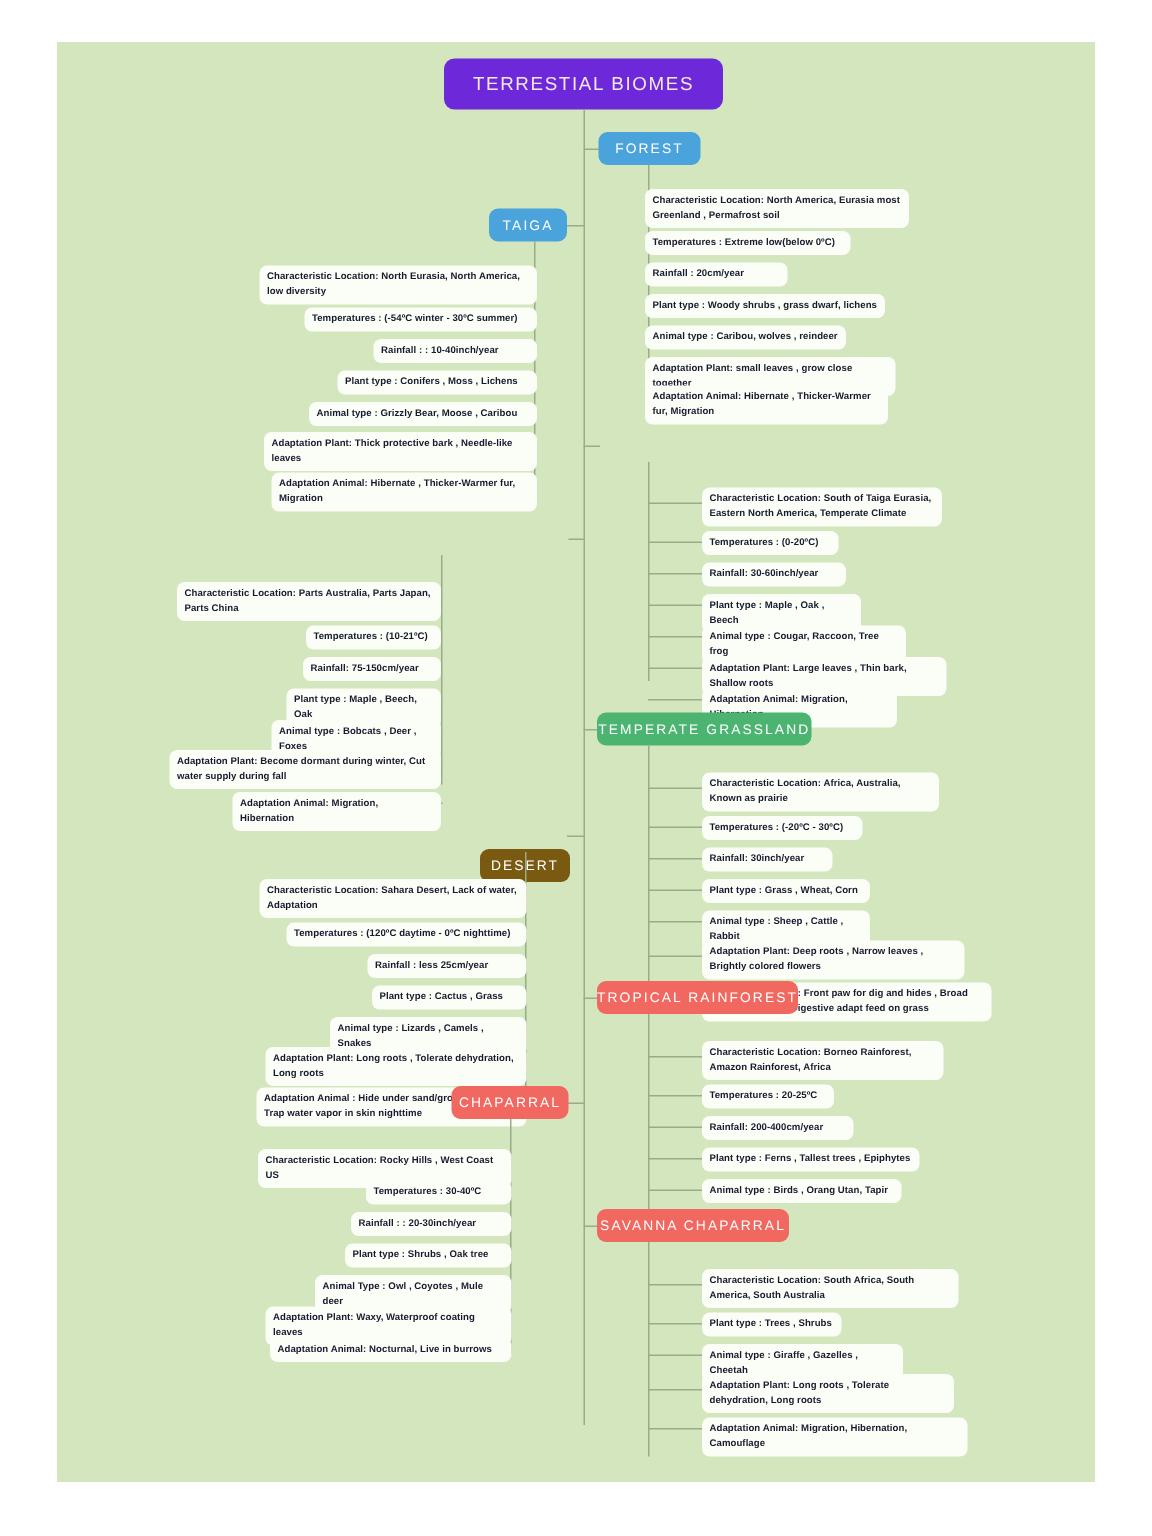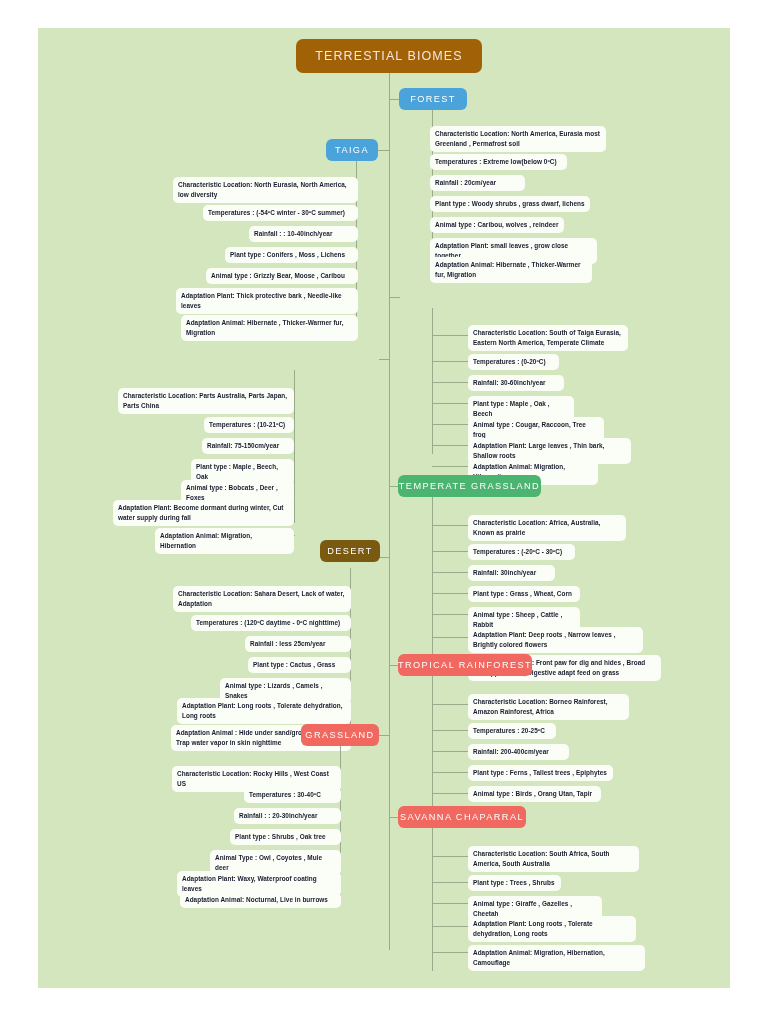--- a/index.html
+++ b/index.html
@@ -19,21 +19,21 @@
     position: absolute;
     left: 38px; top: 28px;
     width: 692px; height: 960px;
     background: #d3e6bd;
   }
   
   .root-node {
     position: absolute;
     left: 258px; top: 11px;
     width: 186px; height: 34px;
-    background: #a16207;
+    background: #6d28d9;
     border-radius: 7px;
     color: #f3e7e2;
     font-size: 12.5px;
     letter-spacing: 1.1px;
     display: flex; align-items: center; justify-content: center;
     font-weight: 500;
   }
   .hline {
     position: absolute;
     background: #9aab8c;
@@ -171,21 +171,21 @@
     <div class="hline" style="left:394px; top:565px; width:38px;"></div>
     <div class="leaf" style="left:430px; top:558px; width:112px;">Plant type : Grass , Wheat, Corn</div>
     <div class="hline" style="left:394px; top:586px; width:38px;"></div>
     <div class="leaf" style="left:430px; top:579px; width:112px;">Animal type : Sheep , Cattle , Rabbit</div>
     <div class="hline" style="left:394px; top:609px; width:38px;"></div>
     <div class="leaf" style="left:430px; top:599px; width:175px;">Adaptation Plant: Deep roots , Narrow leaves , Brightly colored flowers</div>
     <div class="hline" style="left:394px; top:637px; width:38px;"></div>
     <div class="leaf" style="left:430px; top:627px; width:193px;">Adaptation Animal : Front paw for dig and hides , Broad flat topped teeth, Digestive adapt feed on grass</div>
 
     <div class="hline" style="left:340px; top:529px; width:12px;"></div>
-    <div class="branch-head c-brown" style="left:282px; top:512px; width:60px;">DESERT</div>
+    <div class="branch-head c-brown" style="left:282px; top:538px; width:60px;">DESERT</div>
     <div class="vline" style="left:312px; top:540px; height:162px;"></div>
 
     <div class="hline" style="left:282px; top:568px; width:31px;"></div>
     <div class="leaf" style="left:135px; top:558px; width:178px;">Characteristic Location: Sahara Desert, Lack of water, Adaptation</div>
     <div class="hline" style="left:282px; top:594px; width:31px;"></div>
     <div class="leaf" style="left:153px; top:587px; width:160px;">Temperatures : (120ºC daytime - 0ºC nighttime)</div>
     <div class="hline" style="left:282px; top:615px; width:31px;"></div>
     <div class="leaf" style="left:207px; top:608px; width:106px;">Rainfall : less 25cm/year</div>
     <div class="hline" style="left:282px; top:636px; width:31px;"></div>
     <div class="leaf" style="left:210px; top:629px; width:103px;">Plant type : Cactus , Grass</div>
@@ -205,21 +205,21 @@
     <div class="hline" style="left:394px; top:702px; width:38px;"></div>
     <div class="leaf" style="left:430px; top:695px; width:88px;">Temperatures : 20-25ºC</div>
     <div class="hline" style="left:394px; top:723px; width:38px;"></div>
     <div class="leaf" style="left:430px; top:716px; width:101px;">Rainfall: 200-400cm/year</div>
     <div class="hline" style="left:394px; top:744px; width:38px;"></div>
     <div class="leaf" style="left:430px; top:737px; width:145px;">Plant type : Ferns , Tallest trees , Epiphytes</div>
     <div class="hline" style="left:394px; top:765px; width:38px;"></div>
     <div class="leaf" style="left:430px; top:758px; width:133px;">Animal type : Birds , Orang Utan, Tapir</div>
 
     <div class="hline" style="left:340px; top:707px; width:12px;"></div>
-    <div class="branch-head c-red" style="left:263px; top:696px; width:78px;">GRASSLAND</div>
+    <div class="branch-head c-red" style="left:263px; top:696px; width:78px;">CHAPARRAL</div>
     <div class="vline" style="left:302px; top:718px; height:157px;"></div>
 
     <div class="hline" style="left:272px; top:745px; width:31px;"></div>
     <div class="leaf" style="left:134px; top:738px; width:169px;">Characteristic Location: Rocky Hills , West Coast US</div>
     <div class="hline" style="left:272px; top:766px; width:31px;"></div>
     <div class="leaf" style="left:206px; top:759px; width:97px;">Temperatures : 30-40ºC</div>
     <div class="hline" style="left:272px; top:787px; width:31px;"></div>
     <div class="leaf" style="left:196px; top:780px; width:107px;">Rainfall : : 20-30inch/year</div>
     <div class="hline" style="left:272px; top:808px; width:31px;"></div>
     <div class="leaf" style="left:192px; top:801px; width:111px;">Plant type : Shrubs , Oak tree</div>

